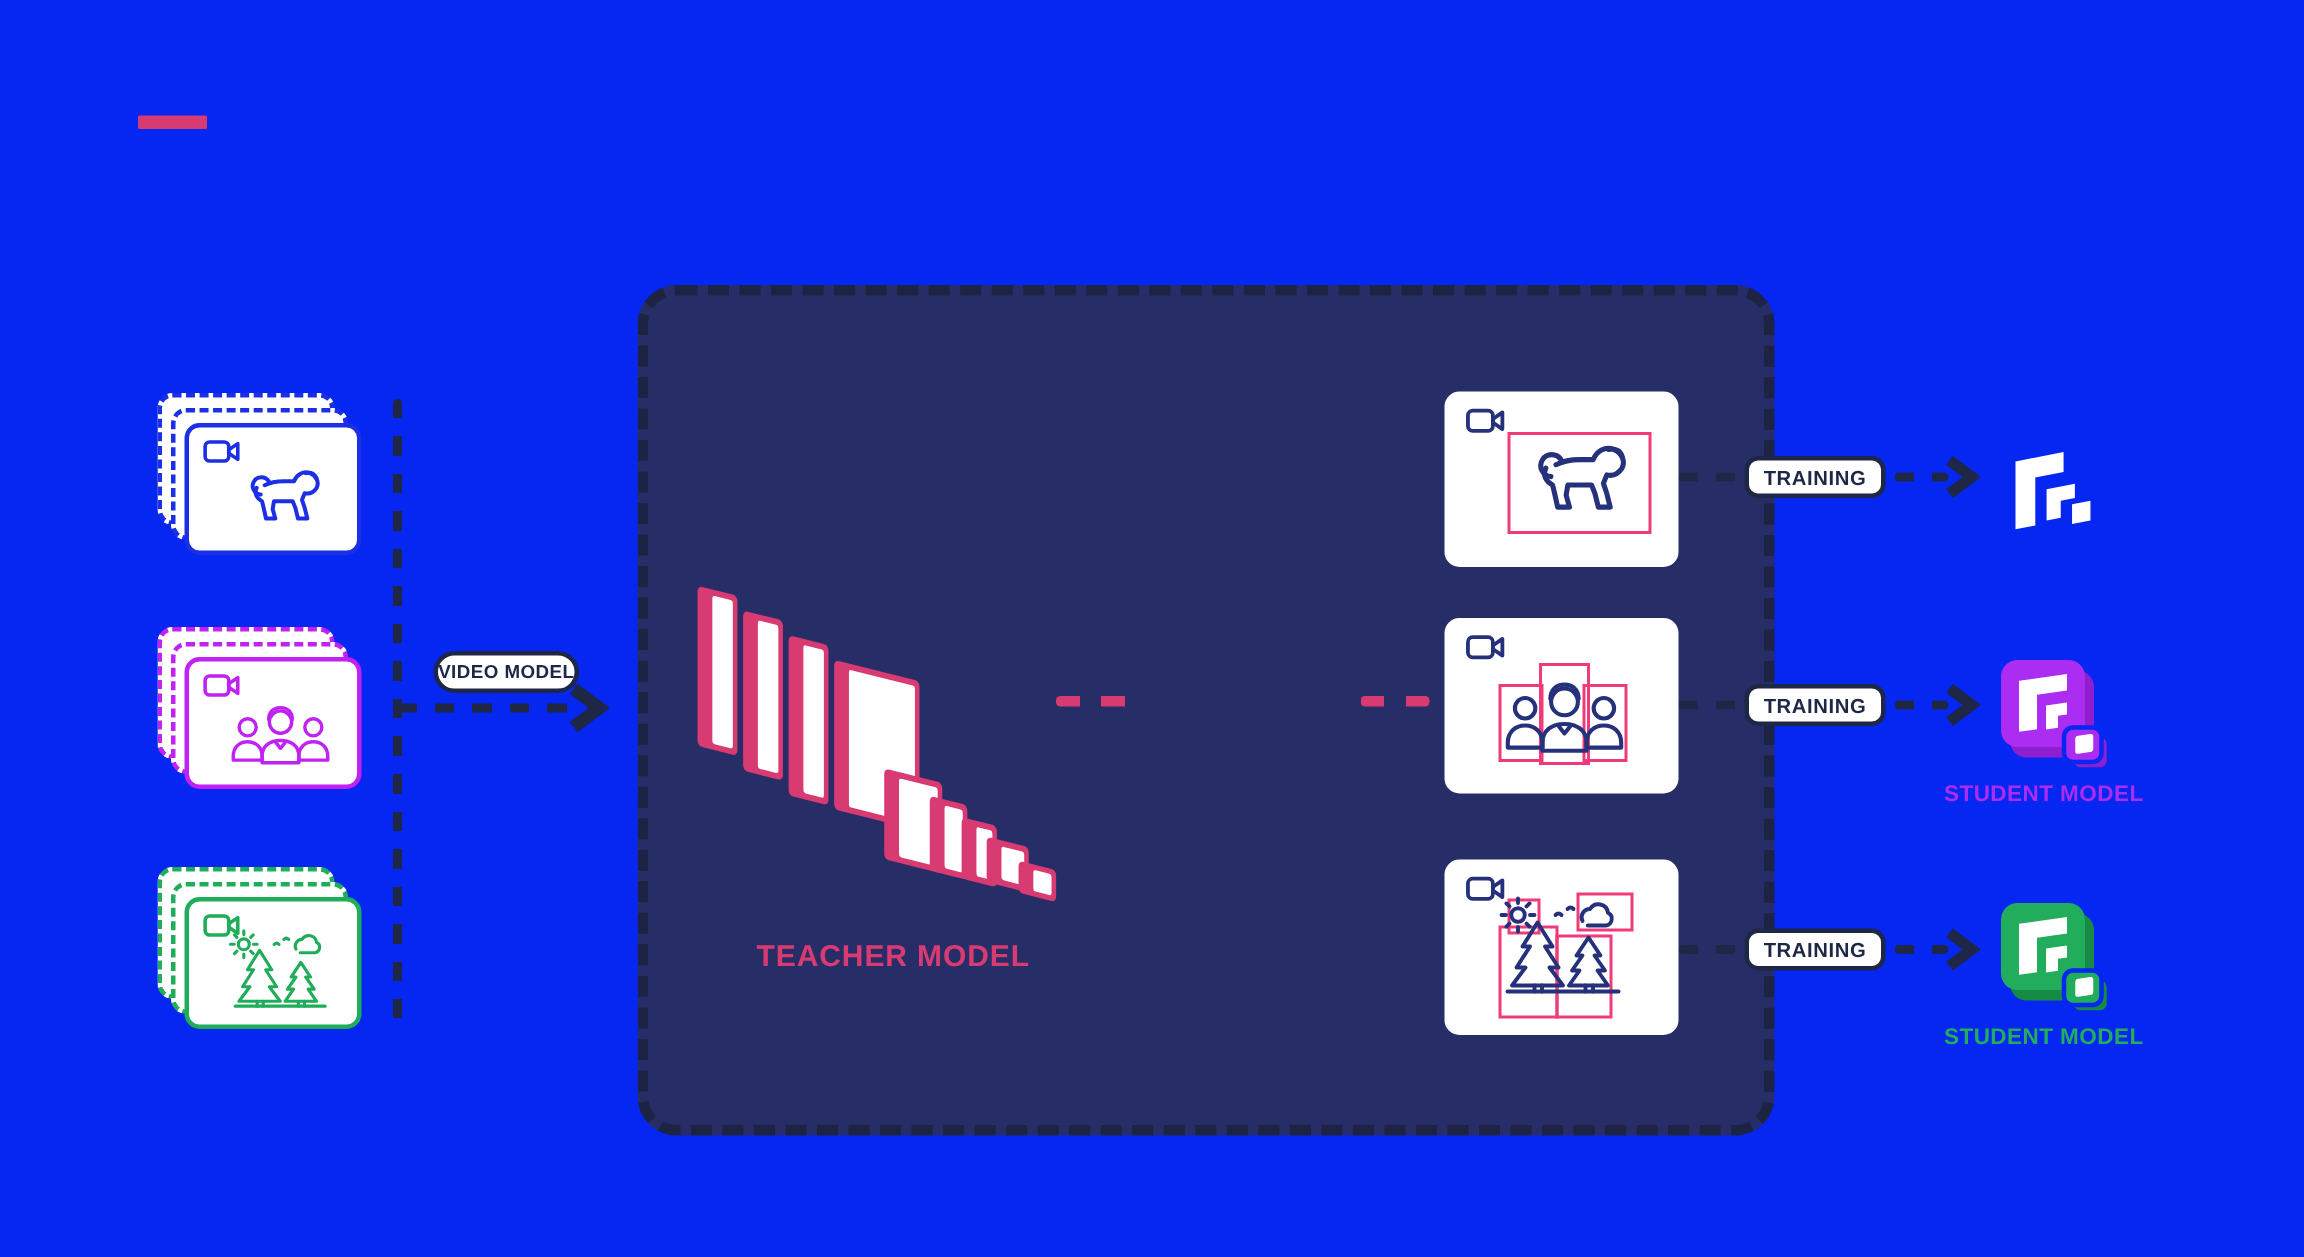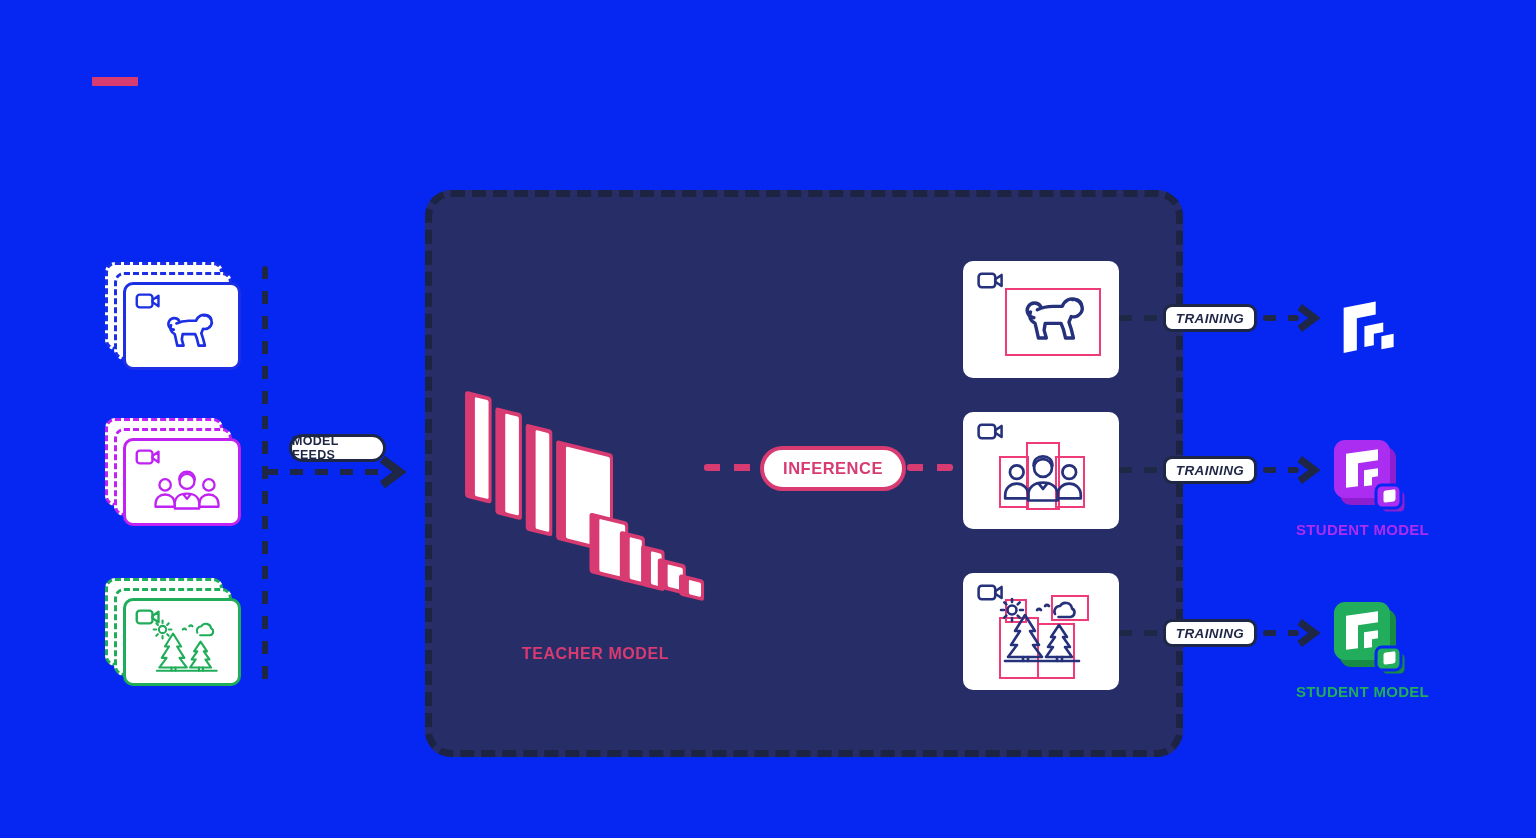--- a/index.html
+++ b/index.html
@@ -21,27 +21,27 @@
   
   .stack{width:140px;height:110px;}
   .ghost,.front{position:absolute;width:118px;height:88px;background:#fff;border-radius:10px;}
   .ghost{border:3px dashed var(--accent);}
   .g2{left:0;top:0;} .g1{left:9px;top:10px;}
   .front{left:18px;top:20px;border:3px solid var(--accent);color:var(--accent);}
   .cam{position:absolute;left:9px;top:7px;width:26px;height:18px;}
 
   
   .panel{left:425px;top:190px;width:758px;height:567px;background:var(--panel);border:7px dashed #1d2342;border-radius:26px;}
-  .teacher-label{left:498px;top:645px;width:195px;text-align:center;font-size:16px;font-weight:800;letter-spacing:.6px;color:var(--pink);}
+  .teacher-label{left:498px;top:627px;width:195px;text-align:center;font-size:20px;font-weight:800;letter-spacing:.6px;color:var(--pink);}
 
   
   .pill{display:flex;align-items:center;justify-content:center;background:#fff;font-weight:800;}
   .pill-videofeeds{left:289px;top:434px;width:97px;height:28px;border:3px solid var(--navy);border-radius:14px;color:var(--navy);font-size:12.5px;letter-spacing:.3px;}
   .pill-inference{left:760px;top:446px;width:146px;height:45px;border:4.5px solid var(--pink);border-radius:24px;color:var(--pink);font-size:16.5px;letter-spacing:.5px;z-index:5;}
-  .pill-training{width:94px;height:28px;border:3.5px solid var(--navy);border-radius:9px;color:var(--navy);font-size:13.5px;letter-spacing:.4px;z-index:6;font-style:italic;}
+  .pill-training{width:94px;height:28px;border:3.5px solid var(--navy);border-radius:9px;color:var(--navy);font-size:13.5px;letter-spacing:.4px;z-index:6;}
 
   
   .ocard{width:156px;height:117px;background:#fff;border-radius:10px;color:var(--icon_navy);z-index:4;}
   .obox{position:absolute;border:2.5px solid var(--detect);}
   .student-label{width:150px;text-align:left;font-size:15px;font-weight:800;letter-spacing:.3px;}
   svg{display:block;}
 </style>
 </head>
 <body>
 
@@ -133,21 +133,21 @@
         </svg>
     </div>
   </div>
 
   <div class="abs dash-v" style="left:262px;top:266px;height:423px"></div>
   <div class="abs dash-h" style="left:265px;top:469px;width:118px"></div>
   <svg class="abs" style="left:378px;top:456px;width:28px;height:32px;color:var(--navy)">
       <use href="#chev"></use>
     </svg>
   <div class="abs pill pill-videofeeds">
-    <span>MODEL FEEDS</span>
+    <span>VIDEO MODEL</span>
   </div>
 
   <div class="abs panel"></div>
 
   <svg class="abs" style="left:462px;top:388px;width:258px;height:218px" viewBox="0 0 340 245" preserveAspectRatio="none">
     <g transform="skewY(12)">
       <g>
         <rect x="4" y="2" width="35" height="120" rx="4" fill="var(--pink)"></rect>
           <rect x="17" y="6.5" width="18" height="111" rx="2" fill="#fff"></rect>
         <rect x="44" y="12" width="35" height="120" rx="4" fill="var(--pink)"></rect>
@@ -165,23 +165,20 @@
         <rect x="258" y="136" width="37" height="34" rx="4" fill="var(--pink)"></rect>
           <rect x="271" y="140.5" width="20" height="25" rx="2" fill="#fff"></rect>
         <rect x="286" y="148" width="33" height="24" rx="4" fill="var(--pink)"></rect>
           <rect x="299" y="152" width="16" height="16" rx="2" fill="#fff"></rect>
       </g>
     </g>
   </svg>
   <div class="abs teacher-label">TEACHER MODEL</div>
 
   <div class="abs dash-pink" style="left:704px;top:464px;width:55px"></div>
-  <div class="abs pill pill-inference">
-    <span>INFERENCE</span>
-  </div>
   <div class="abs dash-pink" style="left:907px;top:464px;width:46px"></div>
 
   <div class="abs ocard" style="left:963px;top:261px">
     <svg class="abs" style="left:14px;top:10px;width:27px;height:19px">
         <use href="#cam"></use>
       </svg>
     <div class="obox" style="left:42px;top:27px;width:96px;height:68px"></div>
     <svg class="abs" style="left:48px;top:33px;width:82px;height:61px">
         <use href="#dog"></use>
       </svg>

